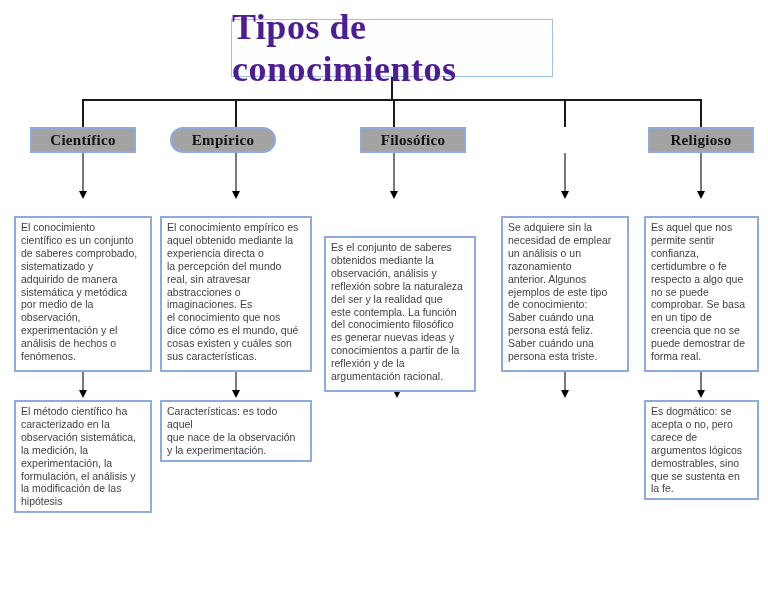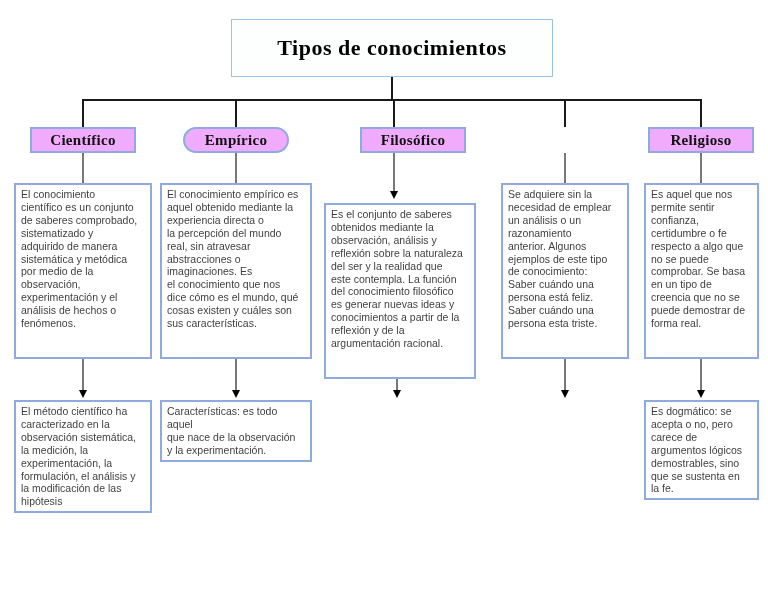--- a/index.html
+++ b/index.html
@@ -11,45 +11,45 @@
     overflow:hidden;
   }
   #connectors{position:absolute;left:0;top:0;width:768px;height:594px;}
   .title-box{
     position:absolute;left:231px;top:19px;width:322px;height:58px;
     box-sizing:border-box;border:1px solid #9dc3e6;background:#fdfefe;
     display:flex;align-items:center;justify-content:center;
   }
   .title-box span{
     font-family:"Liberation Serif", serif;
-    font-weight:bold;font-size:22px;color:#000000;letter-spacing:.5px;
+    font-weight:bold;font-size:36px;color:#4c1d95;letter-spacing:.5px;
   }
   .hbox{
     position:absolute;top:127px;width:106px;height:26px;
-    box-sizing:border-box;border:2px solid #8faadc;background:#f0abfc;
+    box-sizing:border-box;border:2px solid #8faadc;background:#a3a3a3;
     display:flex;align-items:center;justify-content:center;
   }
   .hbox span{
     font-family:"Liberation Serif", serif;
     font-weight:bold;font-size:15px;color:#111;letter-spacing:.3px;
   }
   .dbox,.tbox{
     position:absolute;box-sizing:border-box;
     border:2px solid #8faadc;background:#fff;
     padding:3px 5px;
   }
-  .dbox{top:183px;height:176px;}
+  .dbox{top:216px;height:156px;}
   .tbox{top:400px;}
   .dbox span,.tbox span{
     display:block;white-space:pre-line;
     font-size:10.5px;line-height:12.9px;color:#3f3f3f;
   }
   
   .c1{left:14px;width:138px;}  .h1{left:30px;}
-  .c2{left:160px;width:152px;} .h2{left:183px;border-radius:13px;}
+  .c2{left:160px;width:152px;} .h2{left:170px;border-radius:13px;}
   .c3{left:324px;width:152px;margin-top:20px;} .h3{left:341px;margin-left:19px;}
   .c4{left:501px;width:128px;} .h4{left:512px;}
   .c5{left:644px;width:115px;} .h5{left:648px;}
 </style>
 </head>
 <body>
 
 <div id="canvas">
 
   <svg id="connectors" viewBox="0 0 768 594" xmlns="http://www.w3.org/2000/svg">

